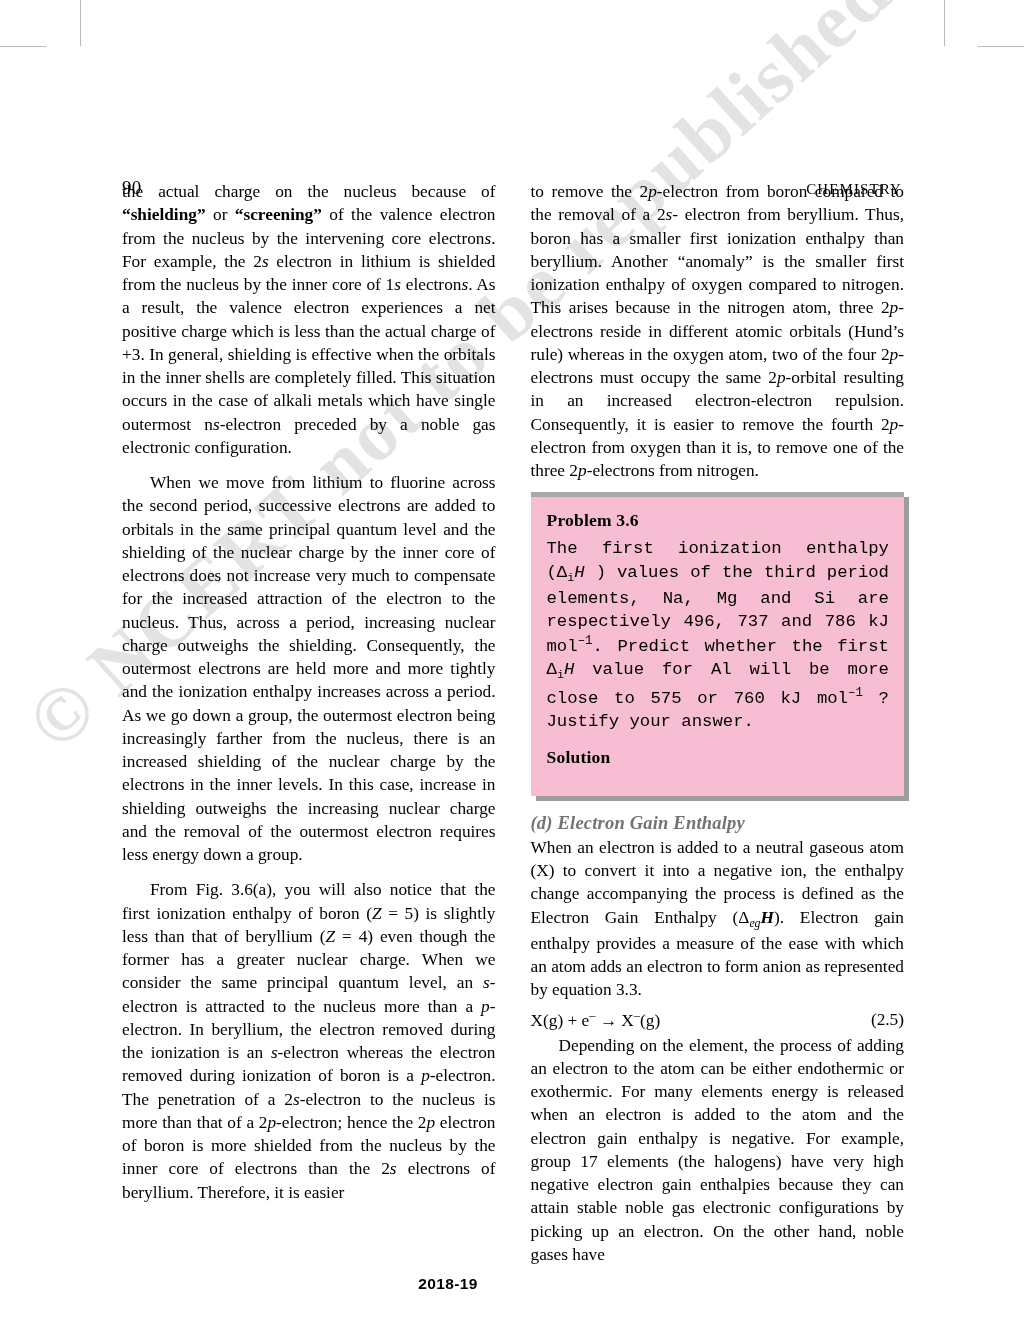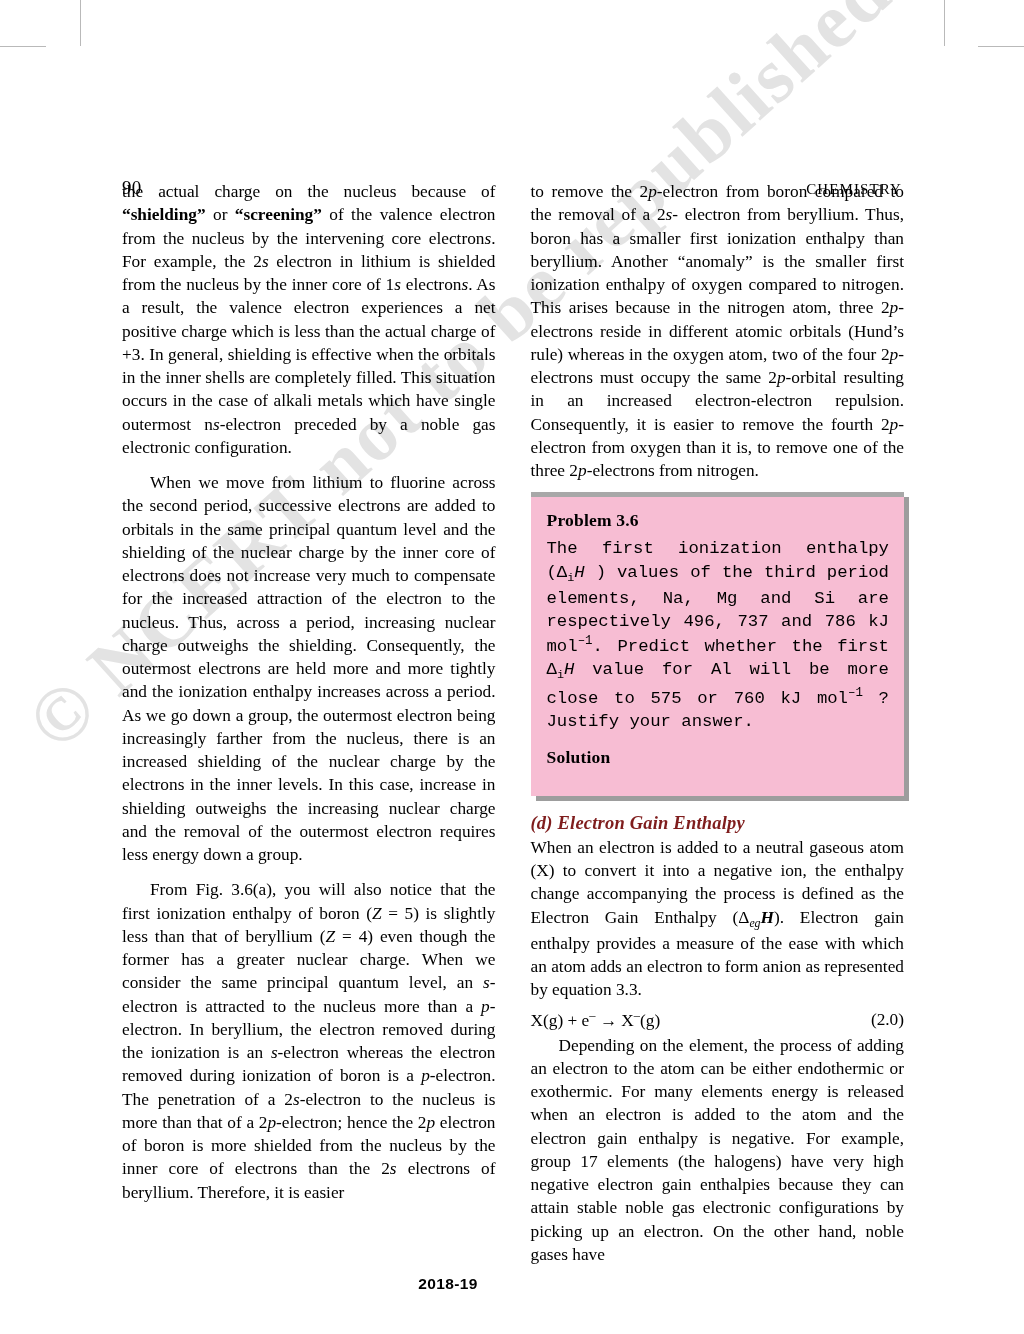--- a/index.html
+++ b/index.html
@@ -120,21 +120,21 @@
     text-align: justify;
     font-family: Liberation Mono, monospace;
   }
 
   
   h2.subsec {
     margin: 17px 0 2px 0;
     font-size: 18.5px;
     font-weight: 700;
     font-style: italic;
-    color: #7f1d1d;
+    color: #737373;
     letter-spacing: 0.2px;
   }
 
   
   .equation-line {
     display: flex;
     justify-content: space-between;
     align-items: baseline;
     font-size: 17.3px;
     line-height: 1.345;
@@ -204,21 +204,21 @@
       </div>
 
       <h2 class="subsec">(d) Electron Gain Enthalpy</h2>
 
       <p class="body">
         <span>When an electron is added to a neutral gaseous atom (X) to convert it into a negative ion, the enthalpy change accompanying the process is defined as the Electron Gain Enthalpy (Δ<sub class="sb"><i>eg</i></sub><b><i>H</i></b>). Electron gain enthalpy provides a measure of the ease with which an atom adds an electron to form anion as represented by equation 3.3.</span>
       </p>
 
       <div class="equation-line">
         <span class="eq-body">X(g) + e<sup class="ec">–</sup> →  X<sup class="ec">–</sup>(g)</span>
-        <span class="eq-num">(2.0)</span>
+        <span class="eq-num">(2.5)</span>
       </div>
 
       <p class="body indent">
         <span>Depending on the element, the process of adding an electron to the atom can be either endothermic or exothermic. For many elements energy is released when an electron is added to the atom and the electron gain enthalpy is negative. For example, group 17 elements (the halogens) have very high negative electron gain enthalpies because they can attain stable noble gas electronic configurations by picking up an electron. On the other hand, noble gases have</span>
       </p>
     </div>
 
   </div>
 
   <div class="page-footer">

